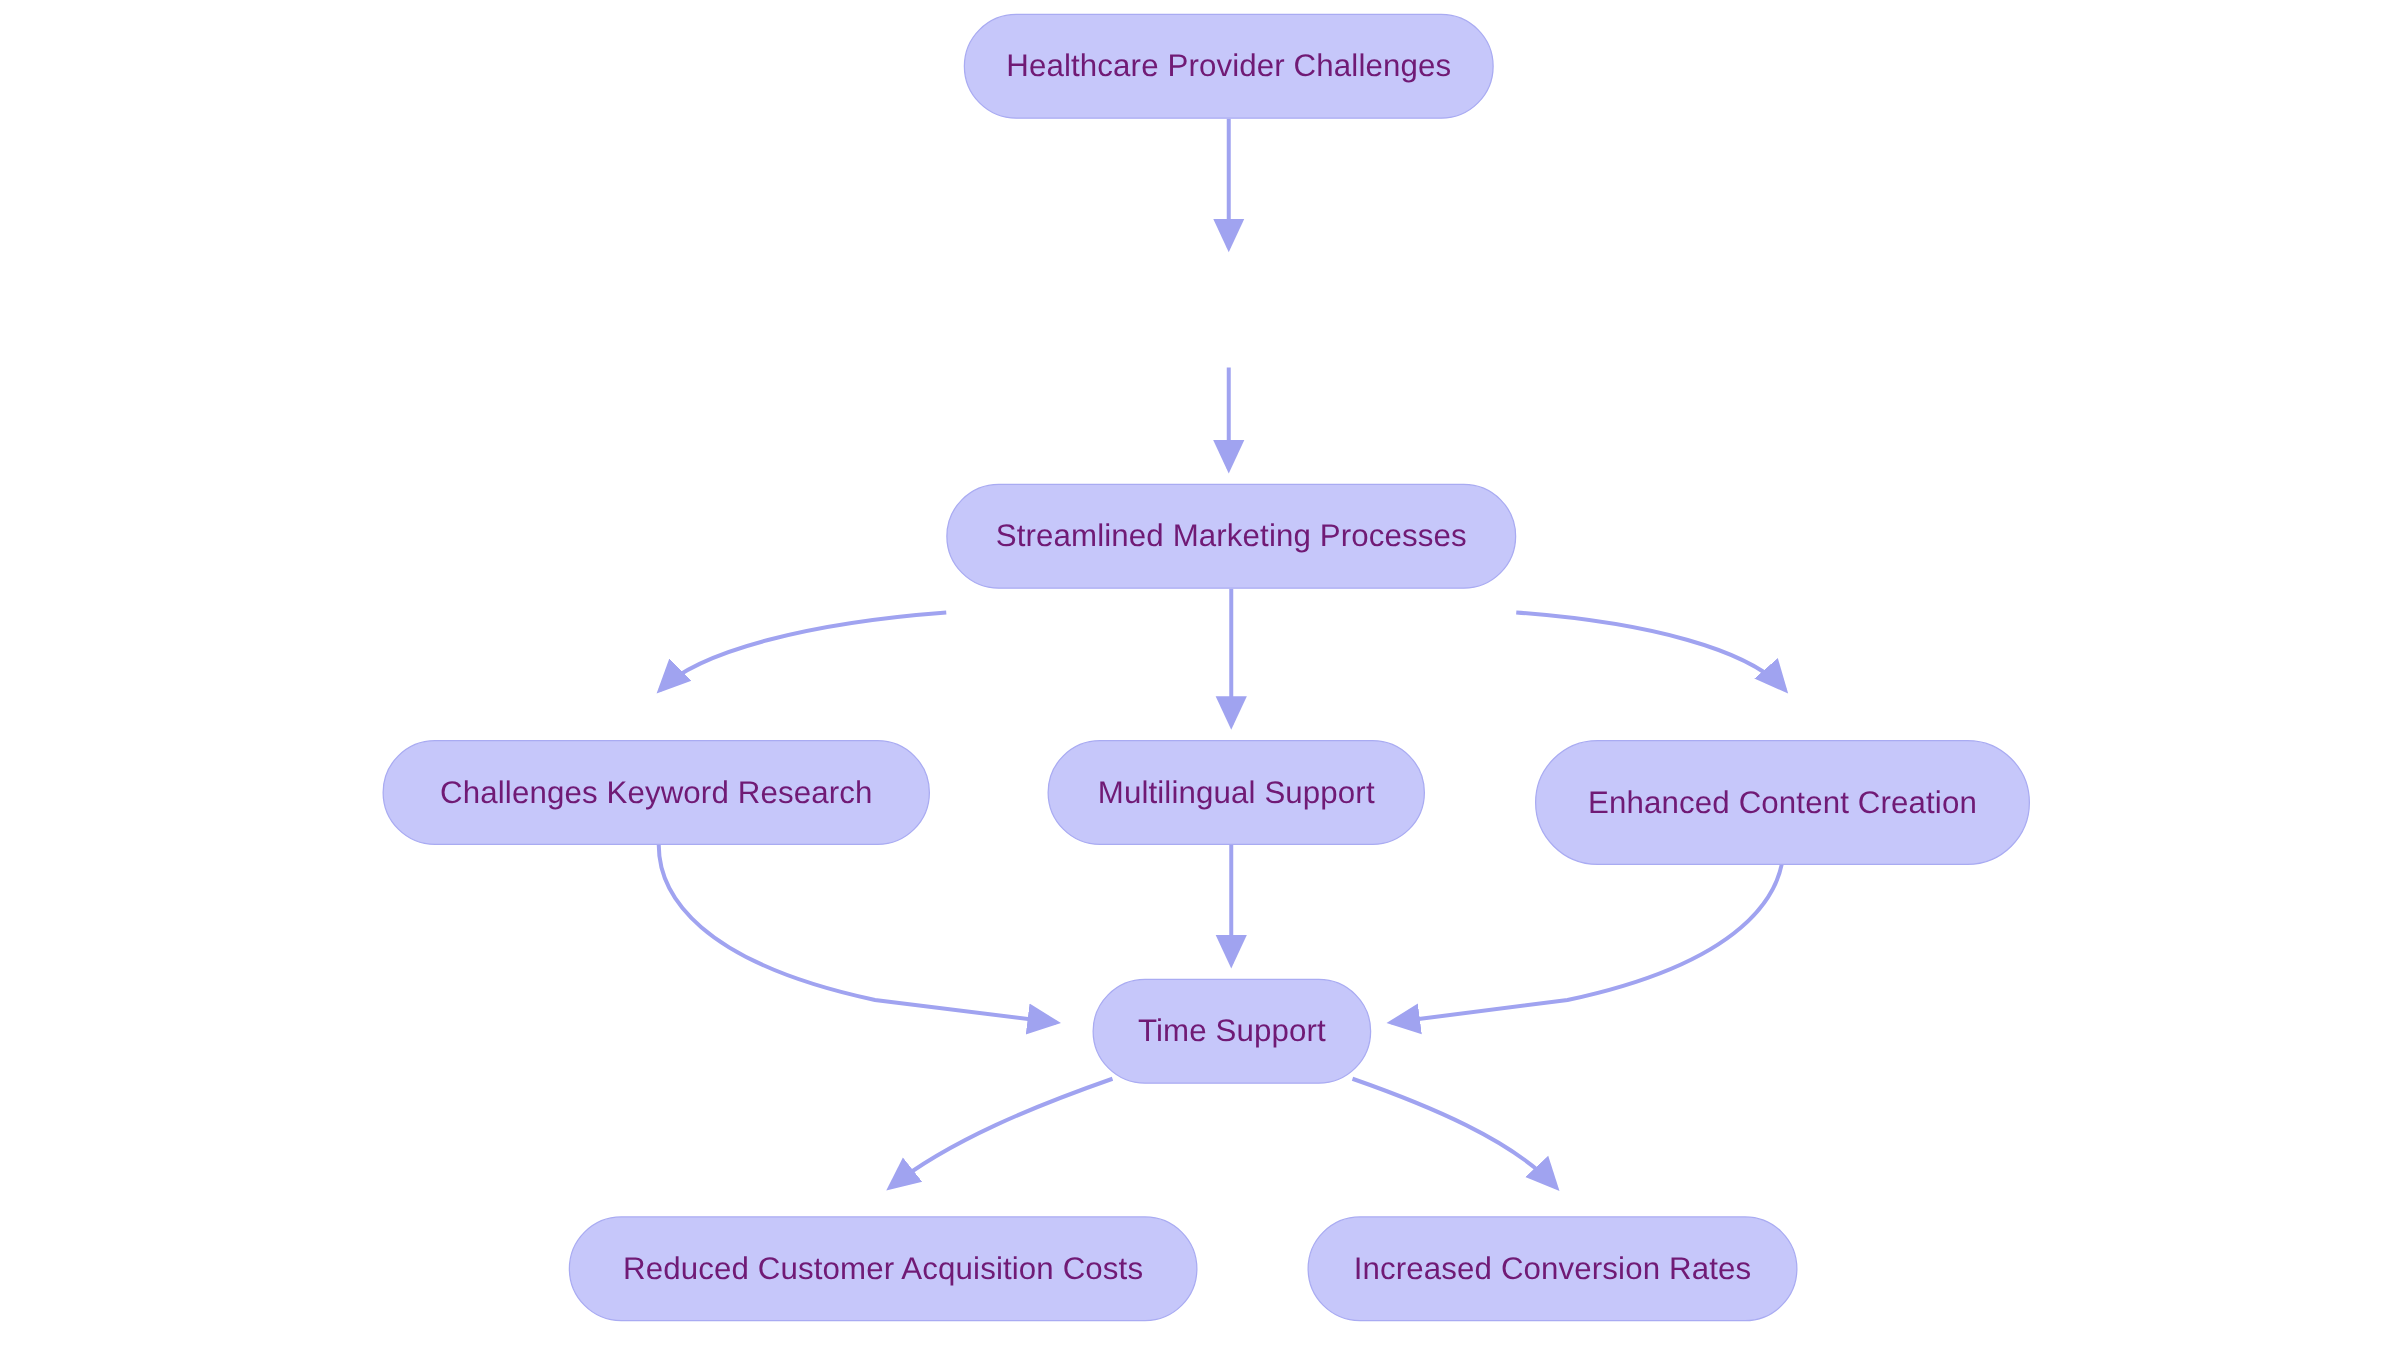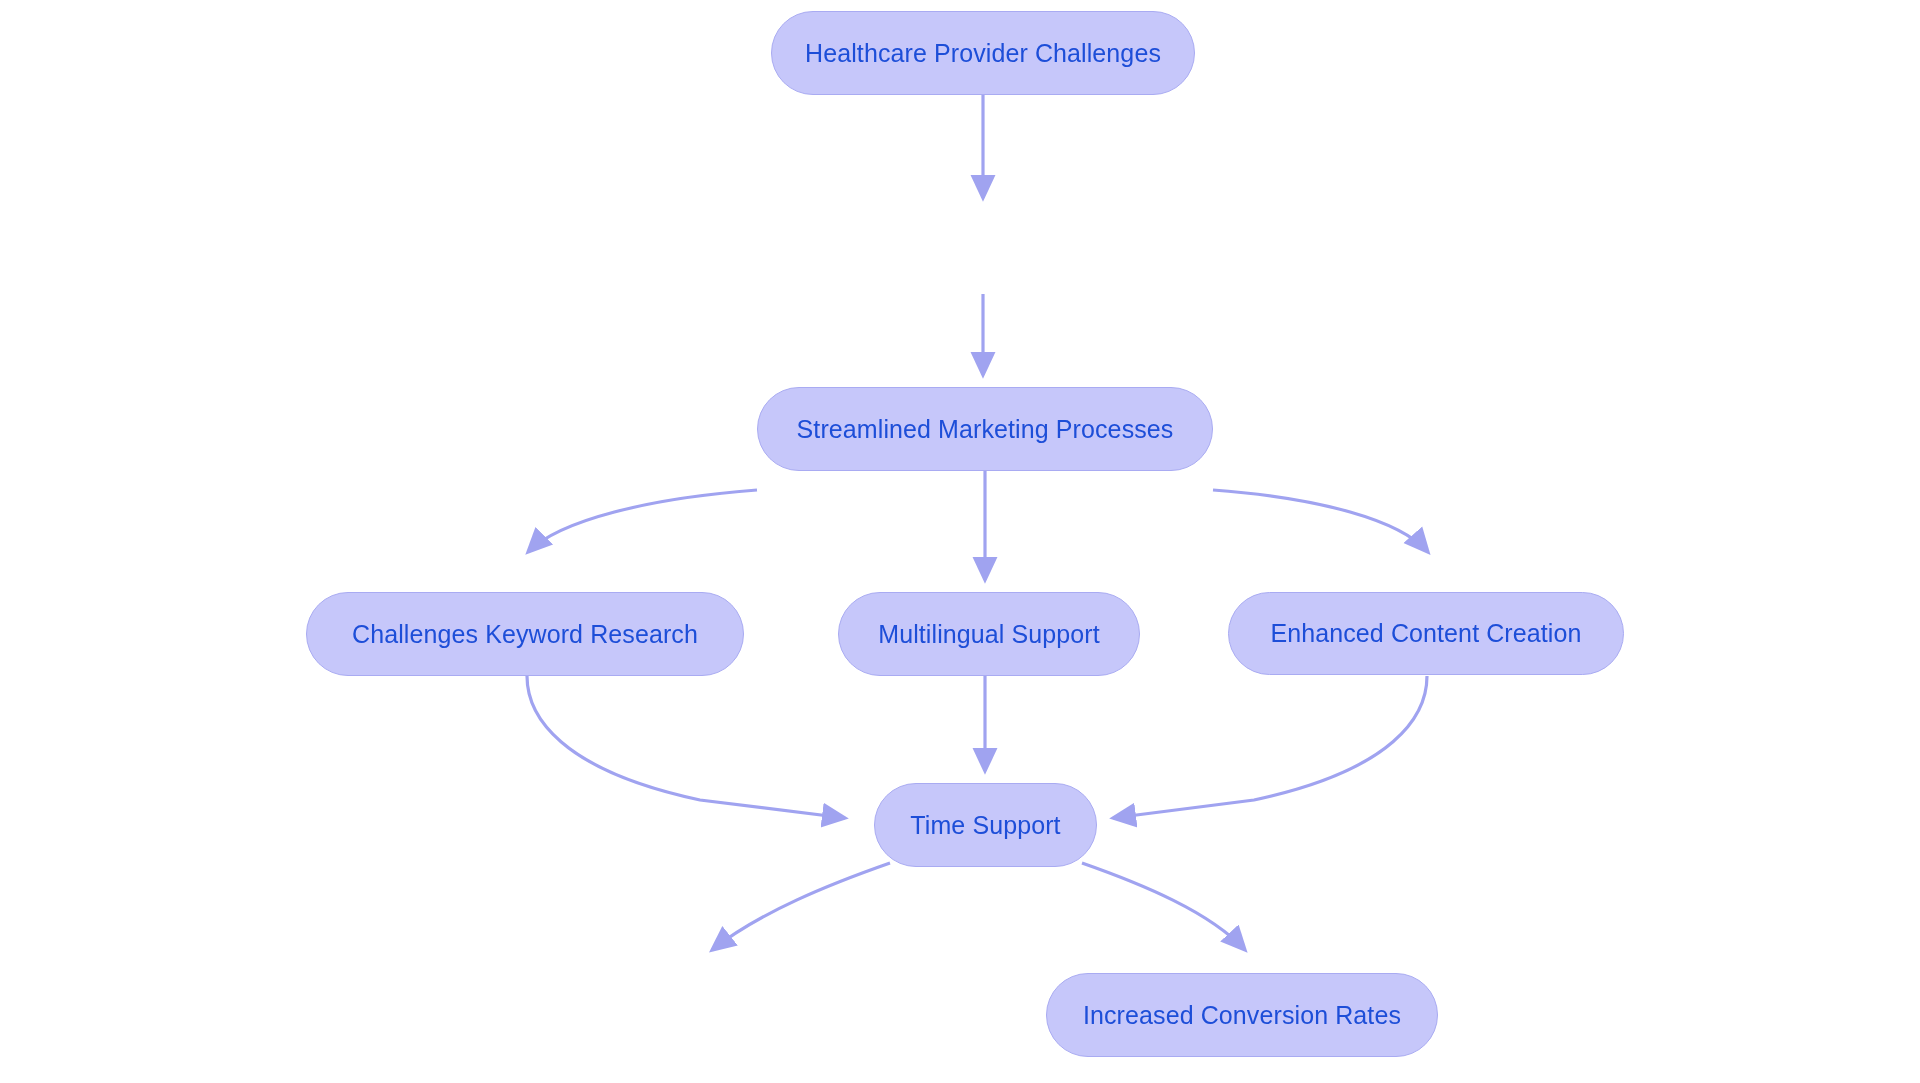--- a/index.html
+++ b/index.html
@@ -30,21 +30,21 @@
   }
   .node {
     position: absolute;
     box-sizing: border-box;
     display: flex;
     align-items: center;
     justify-content: center;
     background: #c6c7fa;
     border: 1.6px solid #a9abf2;
     border-radius: 999px;
-    color: #1d4ed8;
+    color: #701a75;
     font-family: "Liberation Sans", sans-serif;
     font-size: 25px;
     font-weight: 400;
     letter-spacing: 0.1px;
     white-space: nowrap;
     cursor: pointer;
   }
   .node-label {
     display: block;
     line-height: 1;
@@ -94,26 +94,29 @@
   </div>
 
   <div class="node" id="node-3" style="left:306px; top:592px; width:438px; height:84px;">
     <span class="node-label">Challenges Keyword Research</span>
   </div>
 
   <div class="node" id="node-4" style="left:838px; top:592px; width:302px; height:84px;align-items:center;">
     <span class="node-label">Multilingual Support</span>
   </div>
 
-  <div class="node" id="node-5" style="left:1228px; top:592px; width:396px; height:83px;">
+  <div class="node" id="node-5" style="left:1228px; top:592px; width:396px; height:100px;">
     <span class="node-label">Enhanced Content Creation</span>
   </div>
 
   <div class="node" id="node-6" style="left:874px; top:783px; width:223px; height:84px;">
     <span class="node-label">Time Support</span>
   </div>
 
+  <div class="node" id="node-7" style="left:455px; top:973px; width:503px; height:84px;">
+    <span class="node-label">Reduced Customer Acquisition Costs</span>
+  </div>
 
   <div class="node" id="node-8" style="left:1046px; top:973px; width:392px; height:84px;">
     <span class="node-label">Increased Conversion Rates</span>
   </div>
 
 </div>
 
 </body></html>

